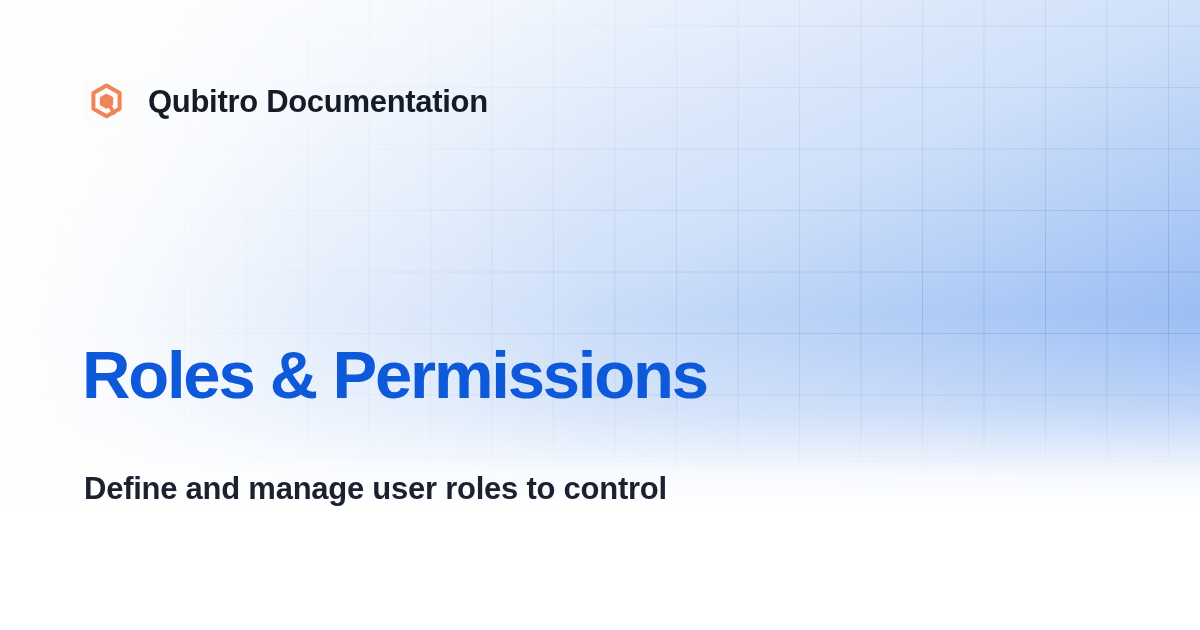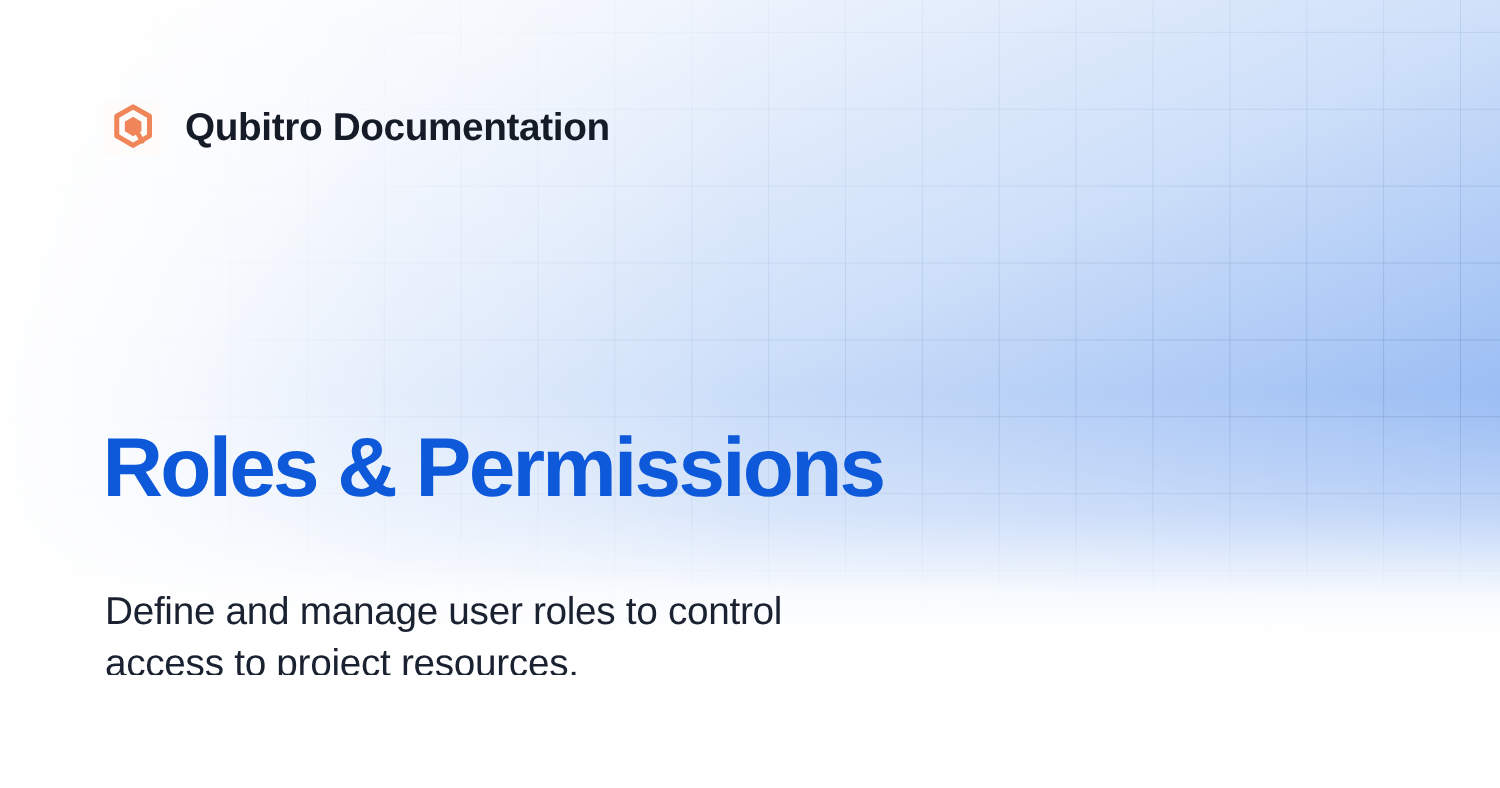--- a/index.html
+++ b/index.html
@@ -130,21 +130,21 @@
     white-space: nowrap;
   }
 
   
   .description {
     position: absolute;
     left: 84px;
     top: 468px;
     width: 760px;
     font-size: 31px;
-    font-weight: 400;
+    font-weight: 700;
     line-height: 1.36;
     letter-spacing: -0.25px;
     color: #1a2130;
   }
   .description .line { display: block; }
 </style>
 </head>
 <body>
 
 <div id="og-card">
@@ -167,17 +167,16 @@
           <path d="M24 13.6 L32.6 18.6 L32.6 28.6 L24 33.6 L15.4 28.6 L15.4 18.6 Z" fill="#ef8559"></path>
         </svg>
       </span>
       <span class="brand-title">Qubitro Documentation</span>
     </div>
 
     <h1 class="headline">Roles &amp; Permissions</h1>
 
     <p class="description">
       <span class="line">Define and manage user roles to control</span>
-      <span class="line">access to project resources.</span>
     </p>
 
   </div>
 </div>
 
 </body></html>

